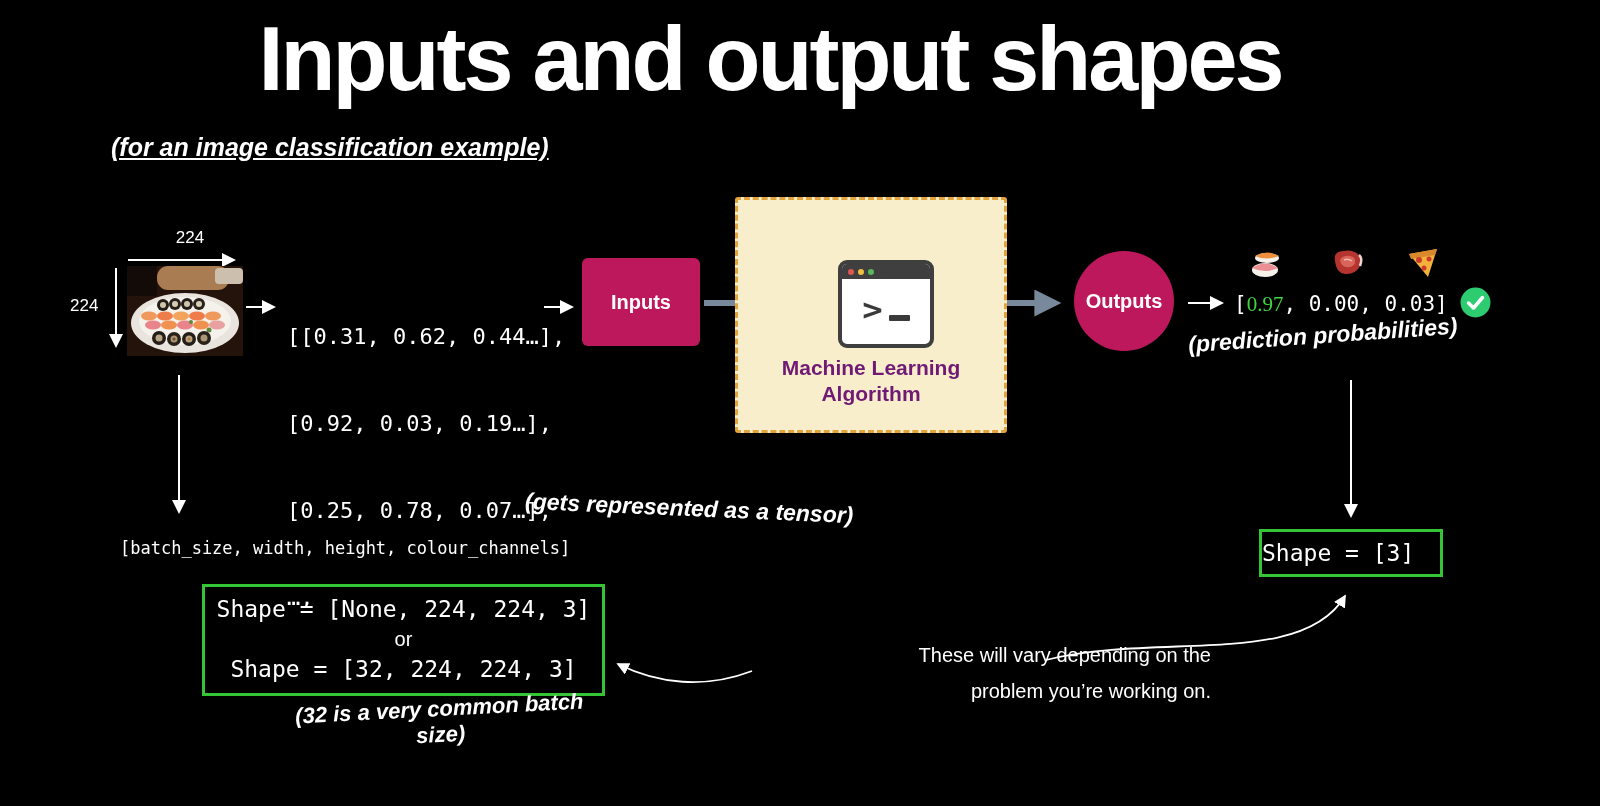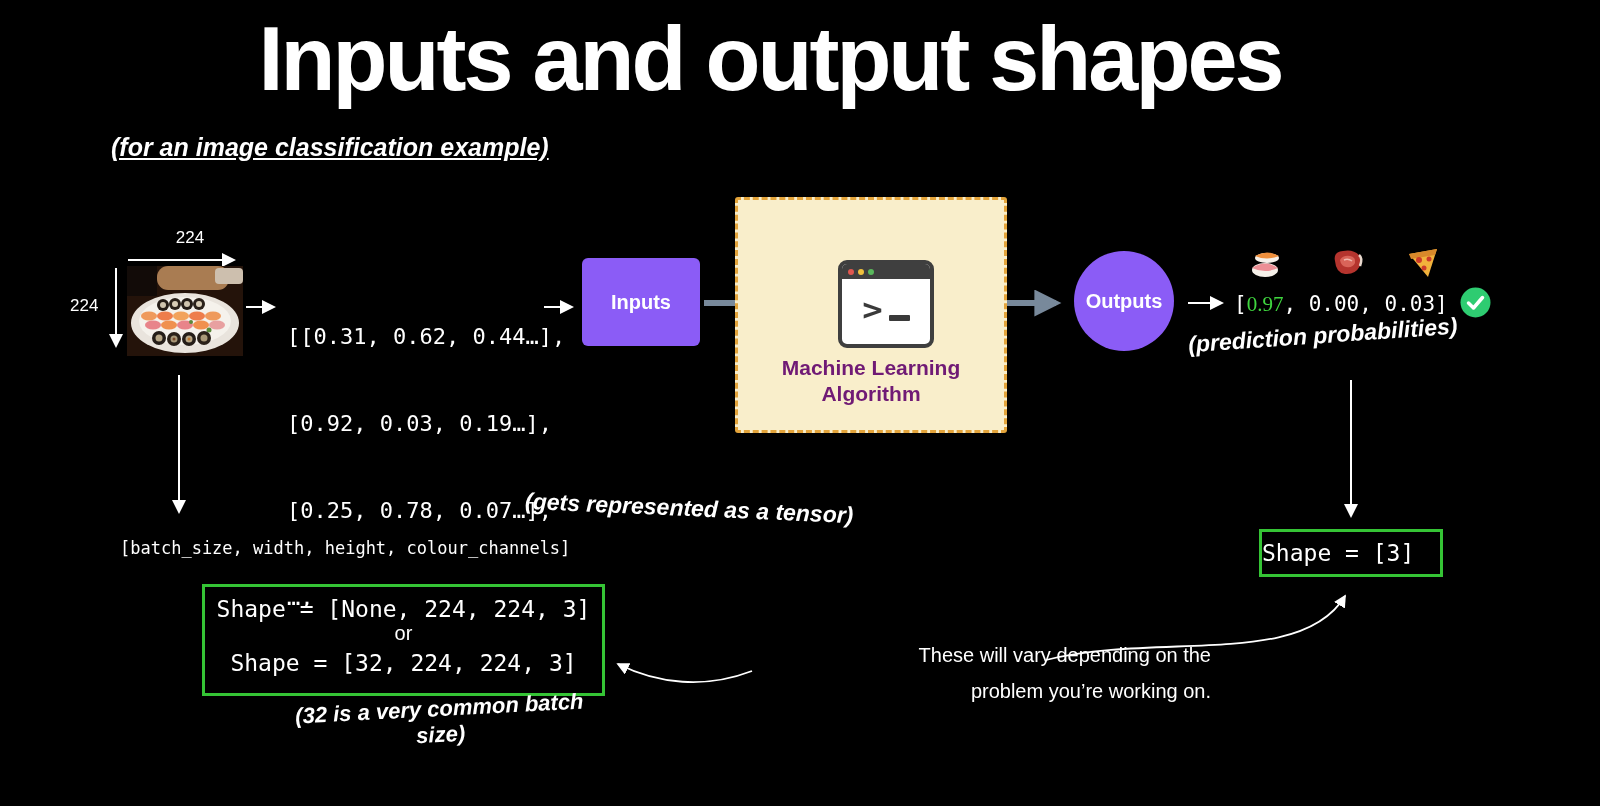--- a/index.html
+++ b/index.html
@@ -6,21 +6,21 @@
   #slide{position:relative;width:1600px;height:806px;background:#000;overflow:hidden;
          font-family:"Liberation Sans",sans-serif;color:#fff;}
   .abs{position:absolute;}
   .title{left:0;width:1540px;top:8px;text-align:center;font-size:90px;font-weight:700;
          letter-spacing:-3px;color:#fff;line-height:1.15;}
   .hand{font-family:"Liberation Sans",sans-serif;font-style:italic;font-weight:700;}
   .subtitle{left:111px;top:133px;font-size:25px;text-decoration:underline;}
   .mono{font-family:"DejaVu Sans Mono","Liberation Mono",monospace;}
   .dimlabel{font-size:17px;color:#fff;}
   .matrix{left:287px;top:264px;font-size:22px;line-height:29px;white-space:pre;}
-  .node{background:#8b5cf6;color:#fff;display:flex;align-items:center;justify-content:center;
+  .node{background:#be185d;color:#fff;display:flex;align-items:center;justify-content:center;
         font-weight:700;font-size:20px;}
   .inputs-box{left:582px;top:258px;width:118px;height:88px;border-radius:6px;}
   .outputs-circle{left:1074px;top:251px;width:100px;height:100px;border-radius:50%;}
   .mlbox{left:735px;top:197px;width:266px;height:230px;background:#f9eecb;
          border:3px dashed #e3a43b;border-radius:3px;}
   .term{position:absolute;left:100px;top:60px;width:96px;height:88px;background:#fff;
         border:4px solid #3f3f3f;border-radius:9px;overflow:hidden;box-sizing:border-box;}
   .term-bar{height:15px;background:#3f3f3f;display:flex;align-items:center;gap:4px;padding-left:6px;}
   .dot{width:6px;height:6px;border-radius:50%;}
   .term-body{display:flex;align-items:center;justify-content:center;height:60px;
@@ -30,21 +30,21 @@
   .mllabel{position:absolute;left:0;top:155px;width:100%;text-align:center;color:#701a75;
            font-size:21px;font-weight:700;line-height:26px;}
   .predline{left:1234px;top:292px;font-size:21px;}
   .green-t{color:#3fd63f;font-family:Liberation Serif, serif;}
   .predcap{left:1188px;top:322px;font-size:23px;transform:rotate(-4deg);}
   .tensornote{left:525px;top:495px;font-size:23px;transform:rotate(2.5deg);}
   .dims{left:120px;top:538px;font-size:17px;}
   .greenbox{border:3px solid #35c435;box-sizing:border-box;}
   .shapebox{left:202px;top:584px;width:403px;height:112px;text-align:center;}
   .shapebox .l1{margin-top:9px;font-size:23px;}
-  .shapebox .or{font-size:20px;}
+  .shapebox .or{margin-top:6px;font-size:20px;}
   .shapebox .l2{margin-top:5px;font-size:23px;}
   .batchnote{left:270px;top:696px;width:340px;text-align:center;font-size:22px;line-height:26px;
              transform:rotate(-3deg);}
   .shape3box{left:1259px;top:529px;width:184px;height:48px;display:flex;align-items:center;
              justify-content:flex-start;font-size:23px;}
   .footnote{left:721px;top:637px;width:490px;text-align:right;font-size:20px;line-height:36px;}
   svg{display:block;}
   .icon{position:absolute;}
 </style>
 </head>

